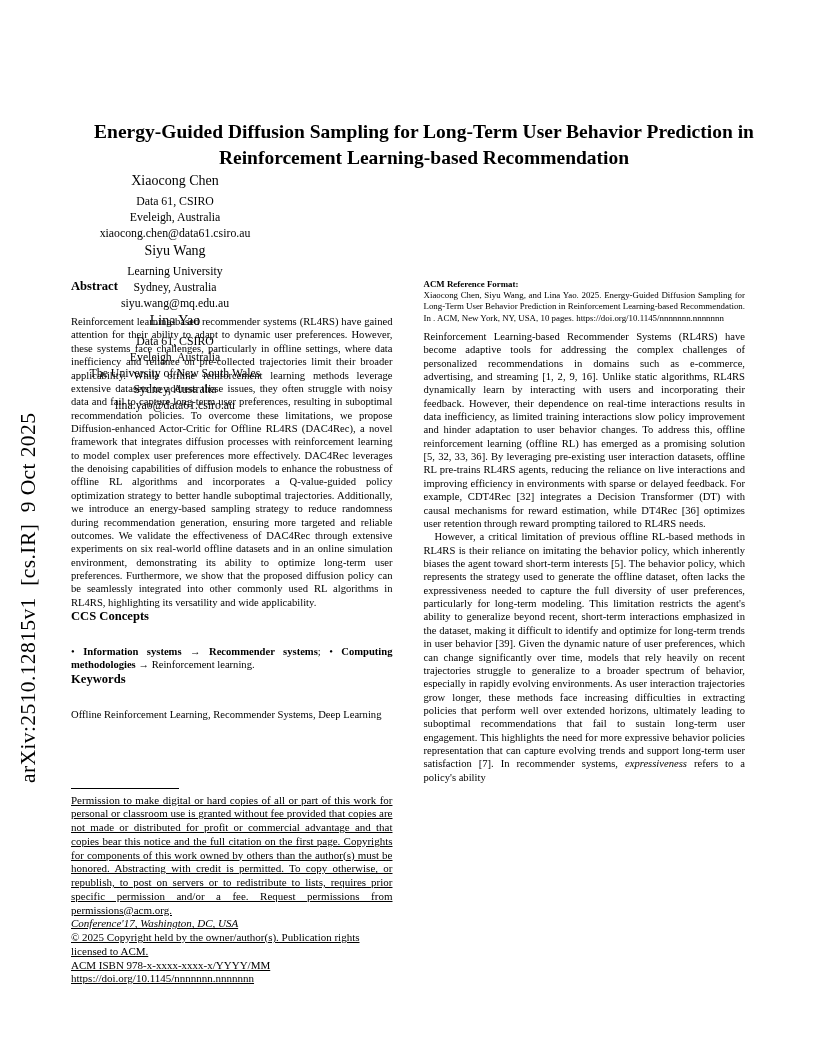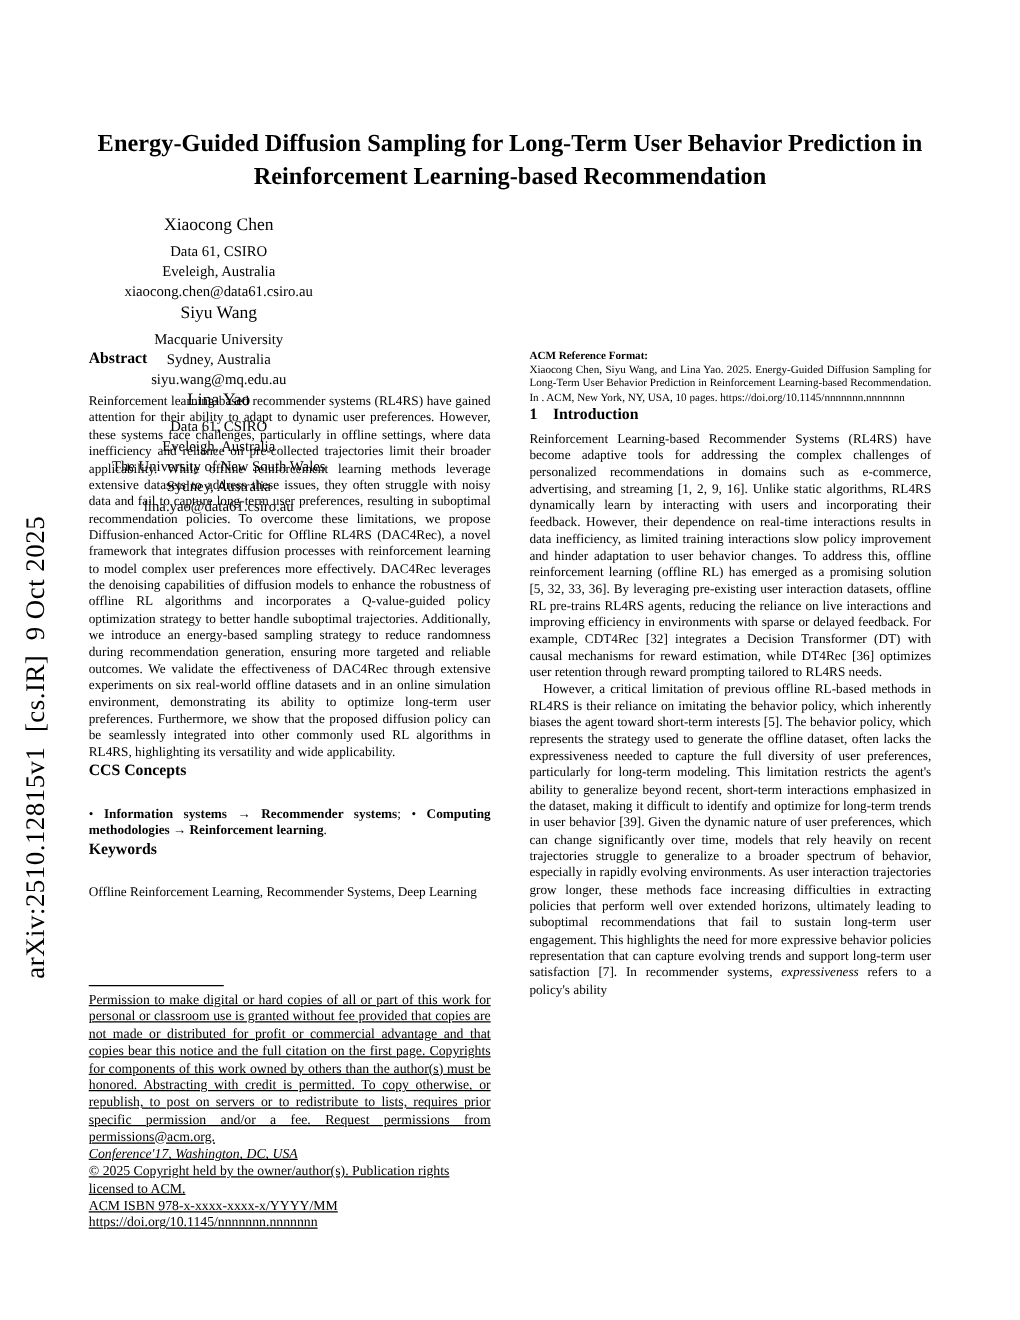--- a/index.html
+++ b/index.html
@@ -9,21 +9,21 @@
     font-family:"Liberation Serif","DejaVu Serif",serif;
     overflow:hidden;
     -webkit-font-smoothing:antialiased;
   }
   .arxiv-strip {
     position:absolute; left:16px; top:783px;
     transform:rotate(-90deg); transform-origin:0 0;
     font-size:21.5px; white-space:pre; letter-spacing:0.4px; color:#000;
   }
   .title {
-    position:absolute; top:103px; left:58px; width:700px; margin:0;
+    position:absolute; top:103px; left:58px; width:700px; margin:16px;
     text-align:center; font-weight:bold; font-size:19.5px; line-height:1.33;
   }
   .authors {
     position:absolute; top:171px; left:50px; width:716px;
     display:flex; justify-content:space-around; align-items:flex-start;flex-direction:column;
   }
   .author { text-align:center; font-size:11.8px; line-height:1.36; width:250px; }
   .author .author-name { font-size:14px; margin-bottom:3px; }
   .aff-line:empty { display:none; }
   .columns {
@@ -61,61 +61,60 @@
 
   <div class="authors">
     <div class="author">
       <div class="author-name">Xiaocong Chen</div>
       <div class="aff-line">Data 61, CSIRO</div>
       <div class="aff-line">Eveleigh, Australia</div>
       <div class="aff-line">xiaocong.chen@data61.csiro.au</div>
     </div>
     <div class="author">
       <div class="author-name">Siyu Wang</div>
-      <div class="aff-line">Macquarie University</div>
+      <div class="aff-line">Learning University</div>
       <div class="aff-line">Sydney, Australia</div>
       <div class="aff-line">siyu.wang@mq.edu.au</div>
     </div>
     <div class="author">
       <div class="author-name">Lina Yao</div>
       <div class="aff-line">Data 61, CSIRO</div>
       <div class="aff-line">Eveleigh, Australia</div>
       <div class="aff-line">The University of New South Wales</div>
       <div class="aff-line">Sydney, Australia</div>
       <div class="aff-line">lina.yao@data61.csiro.au</div>
     </div>
   </div>
 
   <div class="columns">
 
     <div class="col col-left">
       <h2 class="sec-head">Abstract</h2>
       <p class="body-text after-head">Reinforcement learning-based recommender systems (RL4RS) have gained attention for their ability to adapt to dynamic user preferences. However, these systems face challenges, particularly in offline settings, where data inefficiency and reliance on pre-collected trajectories limit their broader applicability. While offline reinforcement learning methods leverage extensive datasets to address these issues, they often struggle with noisy data and fail to capture long-term user preferences, resulting in suboptimal recommendation policies. To overcome these limitations, we propose Diffusion-enhanced Actor-Critic for Offline RL4RS (DAC4Rec), a novel framework that integrates diffusion processes with reinforcement learning to model complex user preferences more effectively. DAC4Rec leverages the denoising capabilities of diffusion models to enhance the robustness of offline RL algorithms and incorporates a Q-value-guided policy optimization strategy to better handle suboptimal trajectories. Additionally, we introduce an energy-based sampling strategy to reduce randomness during recommendation generation, ensuring more targeted and reliable outcomes. We validate the effectiveness of DAC4Rec through extensive experiments on six real-world offline datasets and in an online simulation environment, demonstrating its ability to optimize long-term user preferences. Furthermore, we show that the proposed diffusion policy can be seamlessly integrated into other commonly used RL algorithms in RL4RS, highlighting its versatility and wide applicability.</p>
 
       <h2 class="sec-head mt-sec">CCS Concepts</h2>
-      <p class="body-text after-head"><span>• </span><span style="font-weight: bold;">Information systems</span><span> → </span><span style="font-weight: bold;">Recommender systems</span><span>; • </span><span style="font-weight: bold;">Computing methodologies</span><span> → </span><span style="font-weight: bold;">Reinforcement learning</span><span>.</span></p>
+      <p class="body-text after-head"><span>• </span><span style="font-weight: bold;">Information systems</span><span> → </span><span style="font-weight: bold;">Recommender systems</span><span>; • </span><span style="font-weight: bold;">Computing methodologies</span><span> → </span><span style="font-weight: normal;">Reinforcement learning</span><span>.</span></p>
 
       <h2 class="sec-head mt-sec">Keywords</h2>
       <p class="body-text after-head">Offline Reinforcement Learning, Recommender Systems, Deep Learning</p>
 
       <div class="footnote">
         <hr class="footnote-rule">
         <div>Permission to make digital or hard copies of all or part of this work for personal or classroom use is granted without fee provided that copies are not made or distributed for profit or commercial advantage and that copies bear this notice and the full citation on the first page. Copyrights for components of this work owned by others than the author(s) must be honored. Abstracting with credit is permitted. To copy otherwise, or republish, to post on servers or to redistribute to lists, requires prior specific permission and/or a fee. Request permissions from permissions@acm.org.</div>
         <div class="fn-line fn-venue">Conference'17, Washington, DC, USA</div>
         <div class="fn-line">© 2025 Copyright held by the owner/author(s). Publication rights licensed to ACM.</div>
         <div class="fn-line">ACM ISBN 978-x-xxxx-xxxx-x/YYYY/MM</div>
         <div class="fn-line"><a class="doi-link" href="#">https://doi.org/10.1145/nnnnnnn.nnnnnnn</a></div>
       </div>
     </div>
 
     <div class="col col-right">
       <div class="acm-ref">
         <div class="ref-head">ACM Reference Format:</div>
         <div>Xiaocong Chen, Siyu Wang, and Lina Yao. 2025. Energy-Guided Diffusion Sampling for Long-Term User Behavior Prediction in Reinforcement Learning-based Recommendation. In . ACM, New York, NY, USA, 10 pages. https://doi.org/10.1145/nnnnnnn.nnnnnnn</div>
       </div>
 
-      <h2 class="sec-head intro-head">1 Introduction</h2>
       <p class="body-text intro-body">Reinforcement Learning-based Recommender Systems (RL4RS) have become adaptive tools for addressing the complex challenges of personalized recommendations in domains such as e-commerce, advertising, and streaming [1, 2, 9, 16]. Unlike static algorithms, RL4RS dynamically learn by interacting with users and incorporating their feedback. However, their dependence on real-time interactions results in data inefficiency, as limited training interactions slow policy improvement and hinder adaptation to user behavior changes. To address this, offline reinforcement learning (offline RL) has emerged as a promising solution [5, 32, 33, 36]. By leveraging pre-existing user interaction datasets, offline RL pre-trains RL4RS agents, reducing the reliance on live interactions and improving efficiency in environments with sparse or delayed feedback. For example, CDT4Rec [32] integrates a Decision Transformer (DT) with causal mechanisms for reward estimation, while DT4Rec [36] optimizes user retention through reward prompting tailored to RL4RS needs.</p>
       <p class="body-text para-indent"><span>However, a critical limitation of previous offline RL-based methods in RL4RS is their reliance on imitating the behavior policy, which inherently biases the agent toward short-term interests [5]. The behavior policy, which represents the strategy used to generate the offline dataset, often lacks the expressiveness needed to capture the full diversity of user preferences, particularly for long-term modeling. This limitation restricts the agent's ability to generalize beyond recent, short-term interactions emphasized in the dataset, making it difficult to identify and optimize for long-term trends in user behavior [39]. Given the dynamic nature of user preferences, which can change significantly over time, models that rely heavily on recent trajectories struggle to generalize to a broader spectrum of behavior, especially in rapidly evolving environments. As user interaction trajectories grow longer, these methods face increasing difficulties in extracting policies that perform well over extended horizons, ultimately leading to suboptimal recommendations that fail to sustain long-term user engagement. This highlights the need for more expressive behavior policies representation that can capture evolving trends and support long-term user satisfaction [7]. In recommender systems, </span><span style="font-style: italic;">expressiveness</span><span> refers to a policy's ability</span></p>
     </div>
 
   </div>
 </div>
 
 </body></html>

